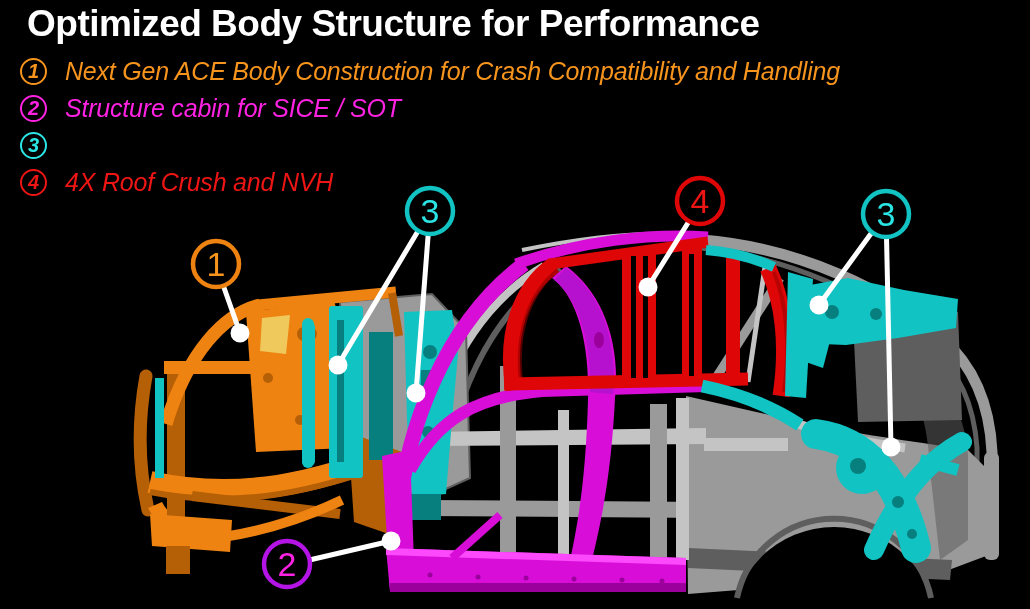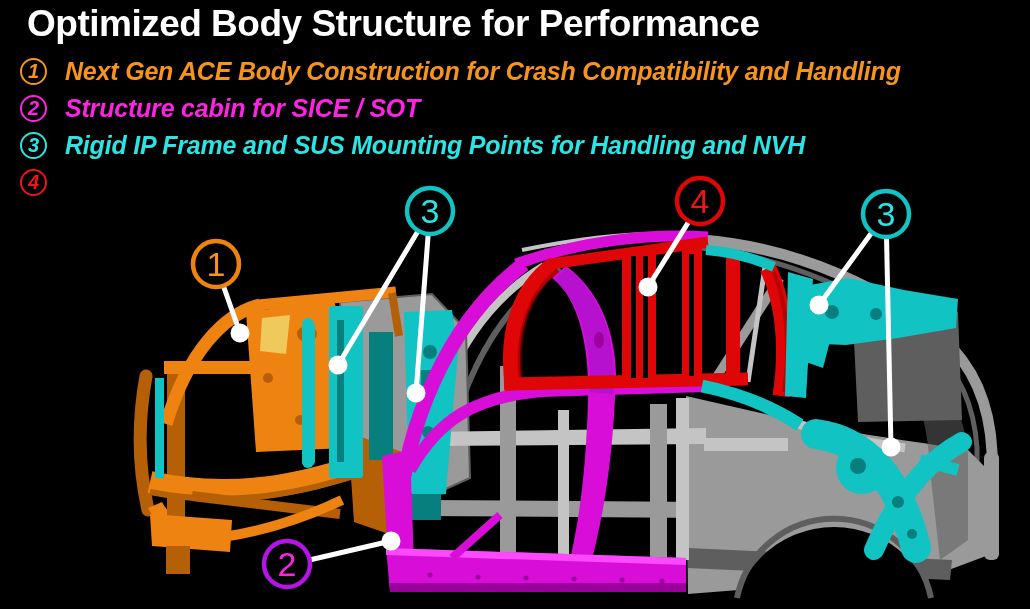--- a/index.html
+++ b/index.html
@@ -18,21 +18,21 @@
   .stage{position:absolute;inset:0;width:1030px;height:609px;}
   svg.diagram{position:absolute;left:0;top:0;z-index:1;}
   .text-layer{position:absolute;left:0;top:0;width:820px;z-index:2;}
   h1.title{color:var(--white);font-size:37px;font-weight:bold;letter-spacing:-0.5px;
     padding:3px 0 0 27px;white-space:nowrap;}
   ul.bullets{list-style:none;margin-top:8px;padding-left:20px;}
   ul.bullets li{height:37px;display:flex;align-items:center;white-space:nowrap;}
   .badge{display:inline-flex;align-items:center;justify-content:center;
     width:27px;height:27px;border-radius:50%;border:2px solid currentColor;
     font-size:20px;font-weight:bold;font-style:italic;margin-right:18px;flex:none;}
-  .btxt{font-size:25px;font-style:italic;font-weight:bold;letter-spacing:-0.2px;}
+  .btxt{font-size:25px;font-style:italic;font-weight:normal;letter-spacing:-0.2px;}
   .c-orange{color:var(--t_orange);} .c-magenta{color:var(--t_magenta);}
   .c-cyan{color:var(--t_cyan);} .c-red{color:var(--t_red);}
   
   .f-orange{fill:var(--orange);} .f-orange_dark{fill:var(--orange_dark);} .f-gold{fill:var(--gold);}
   .s-orange{stroke:var(--orange);fill:none;} .s-orange_dark{stroke:var(--orange_dark);fill:none;}
   .f-magenta{fill:var(--magenta);} .f-magenta_dark{fill:var(--magenta_dark);} .f-magenta_light{fill:var(--magenta_light);} .f-sail{fill:var(--sail);}
   .s-magenta{stroke:var(--magenta);fill:none;}
   .f-red{fill:var(--red);} .s-red{stroke:var(--red);fill:none;} .s-red_dark{stroke:var(--red_dark);fill:none;}
   .f-cyan{fill:var(--cyan);} .f-cyan_dark{fill:var(--cyan_dark);} .s-cyan{stroke:var(--cyan);fill:none;}
   .f-gray{fill:var(--gray);} .f-gray_dark{fill:var(--gray_dark);} .f-gray_light{fill:var(--gray_light);}
@@ -210,20 +210,20 @@
       <li>
         <span class="badge c-orange">1</span>
         <span class="btxt c-orange">Next Gen ACE Body Construction for Crash Compatibility and Handling</span>
       </li>
       <li>
         <span class="badge c-magenta">2</span>
         <span class="btxt c-magenta">Structure cabin for SICE / SOT</span>
       </li>
       <li>
         <span class="badge c-cyan">3</span>
-        <span class="btxt c-cyan">Rigid IP Frame and SUS Mounting Points for Handling and NVH</span>
       </li>
       <li>
         <span class="badge c-red">4</span>
+        <span class="btxt c-red">4X  Roof Crush and NVH</span>
       </li>
     </ul>
   </div>
 </div>
 
 </body></html>

